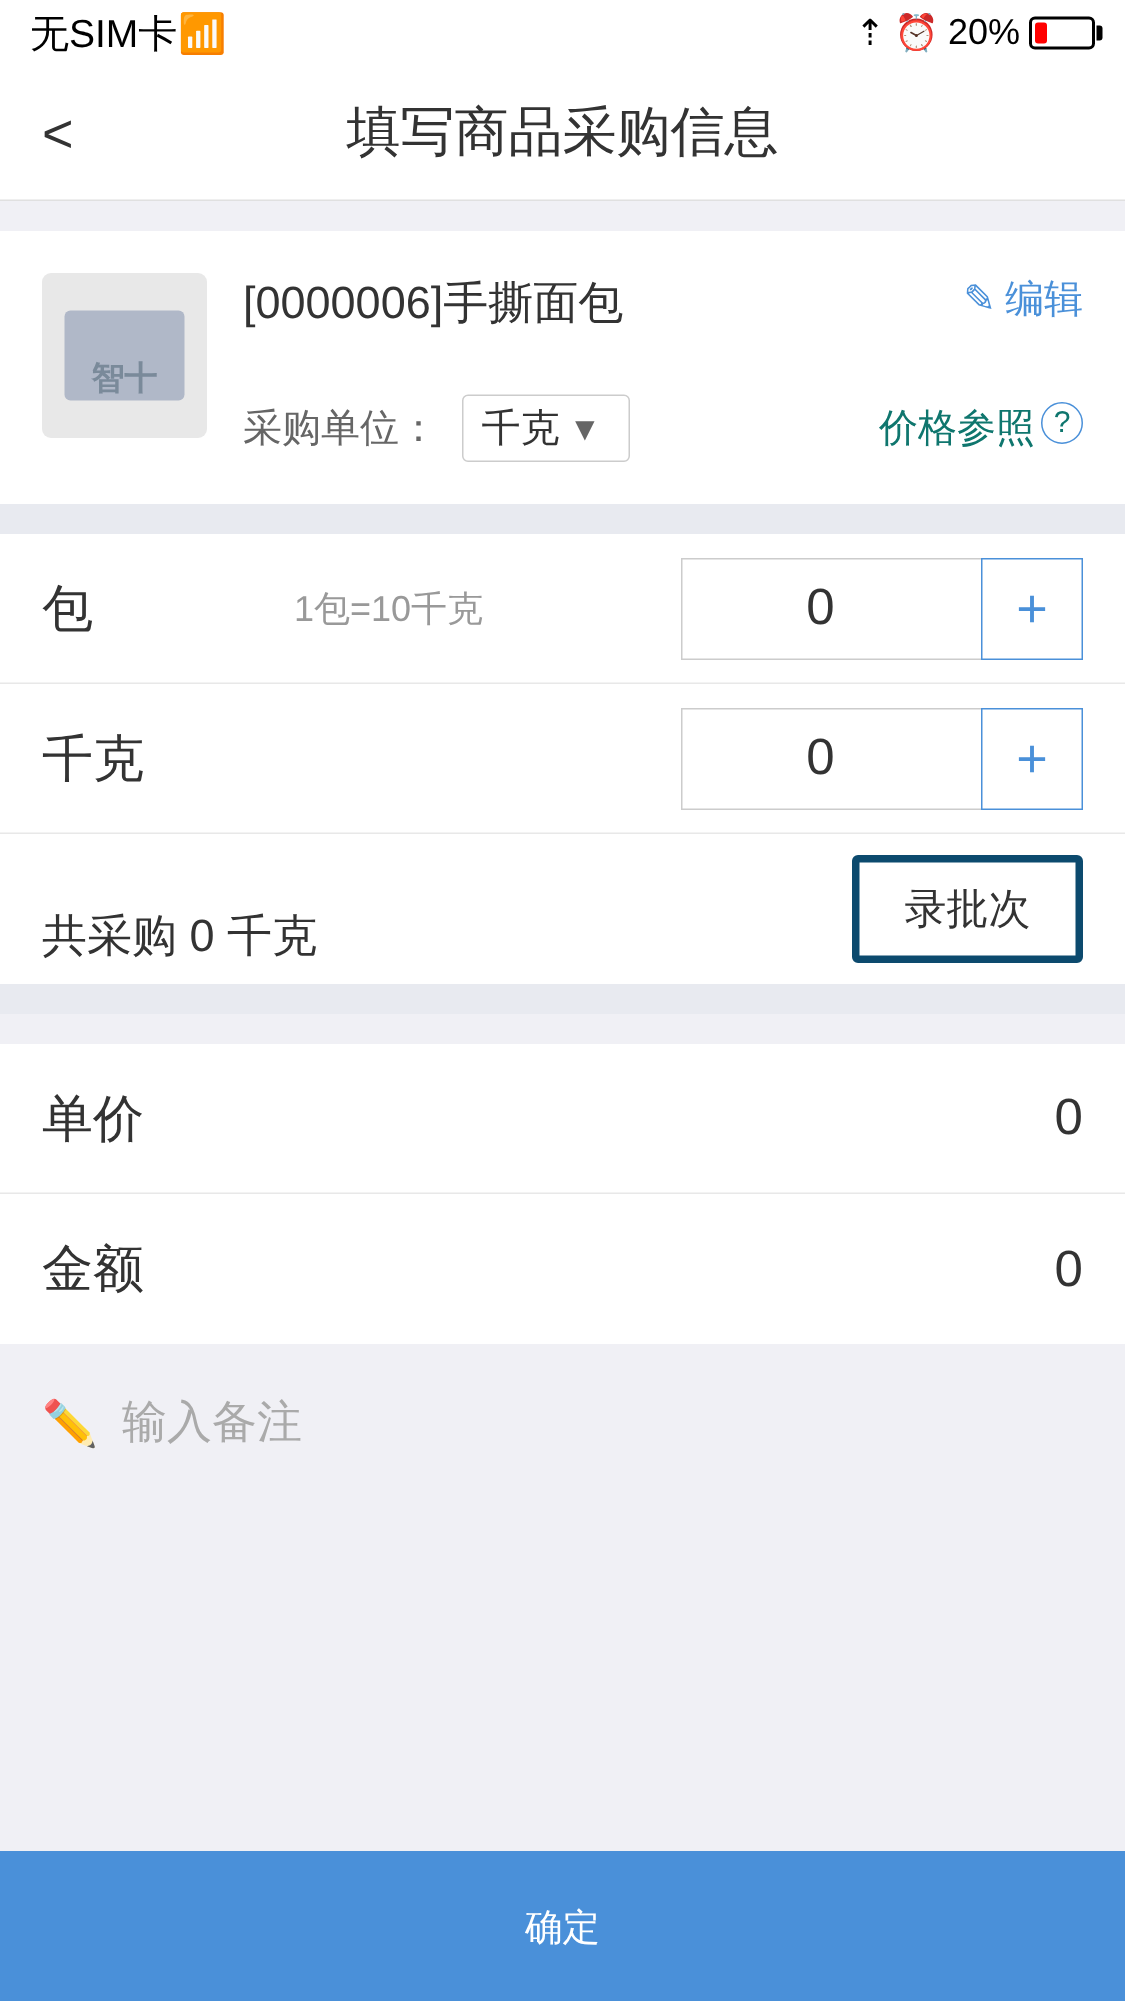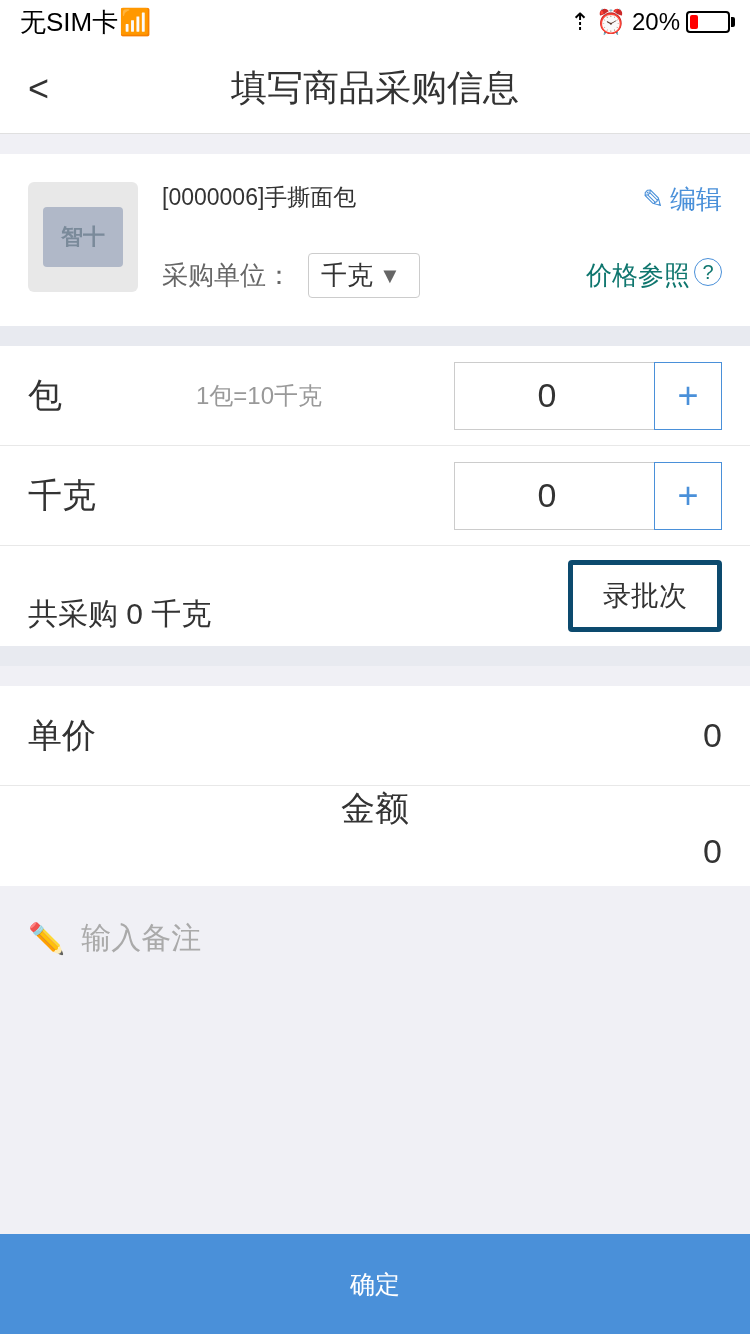--- a/index.html
+++ b/index.html
@@ -72,26 +72,26 @@
       width: 110px; height: 110px;
       background: #e8e8e8;
       border-radius: 6px;
       display: flex; align-items: center; justify-content: center;
       flex-shrink: 0;
     }
     .product-img-inner {
       width: 80px; height: 60px;
       background: #b0b8c8;
       border-radius: 4px;
-      display: flex; align-items: center; justify-content: center;
+      display: flex; align-items: flex-end; justify-content: center;
       font-size: 22px; color: #7a8a9a; font-weight: bold;
     }
     .product-info { flex: 1; }
     .product-name {
-      font-size: 23px; color: #333; margin-bottom: 20px;
+      font-size: 30px; color: #333; margin-bottom: 20px;
     }
     .product-unit-row {
       display: flex; align-items: center; gap: 16px;
     }
     .product-unit-label { font-size: 26px; color: #666; }
     .unit-select {
       border: 1px solid #ccc;
       border-radius: 4px;
       padding: 4px 18px 4px 12px;
       font-size: 26px;
@@ -170,21 +170,21 @@
 
     
     .price-section {
       background: #fff; margin-top: 20px;
     }
     .price-row {
       display: flex; align-items: center; padding: 0 28px;
       height: 100px;
       border-bottom: 1px solid #e8e8e8;
     }
-    .price-row:last-child { border-bottom: none; flex-direction: column; }
+    .price-row:last-child { border-bottom: none; }
     .price-label { font-size: 34px; color: #333; }
     .price-value { margin-left: auto; font-size: 34px; color: #333; }
 
     
     .note-section {
       background: #f0f0f5;
       padding: 30px 28px;
       display: flex; align-items: center; gap: 16px;
       margin-top: 2px;
       min-height: 100px;

